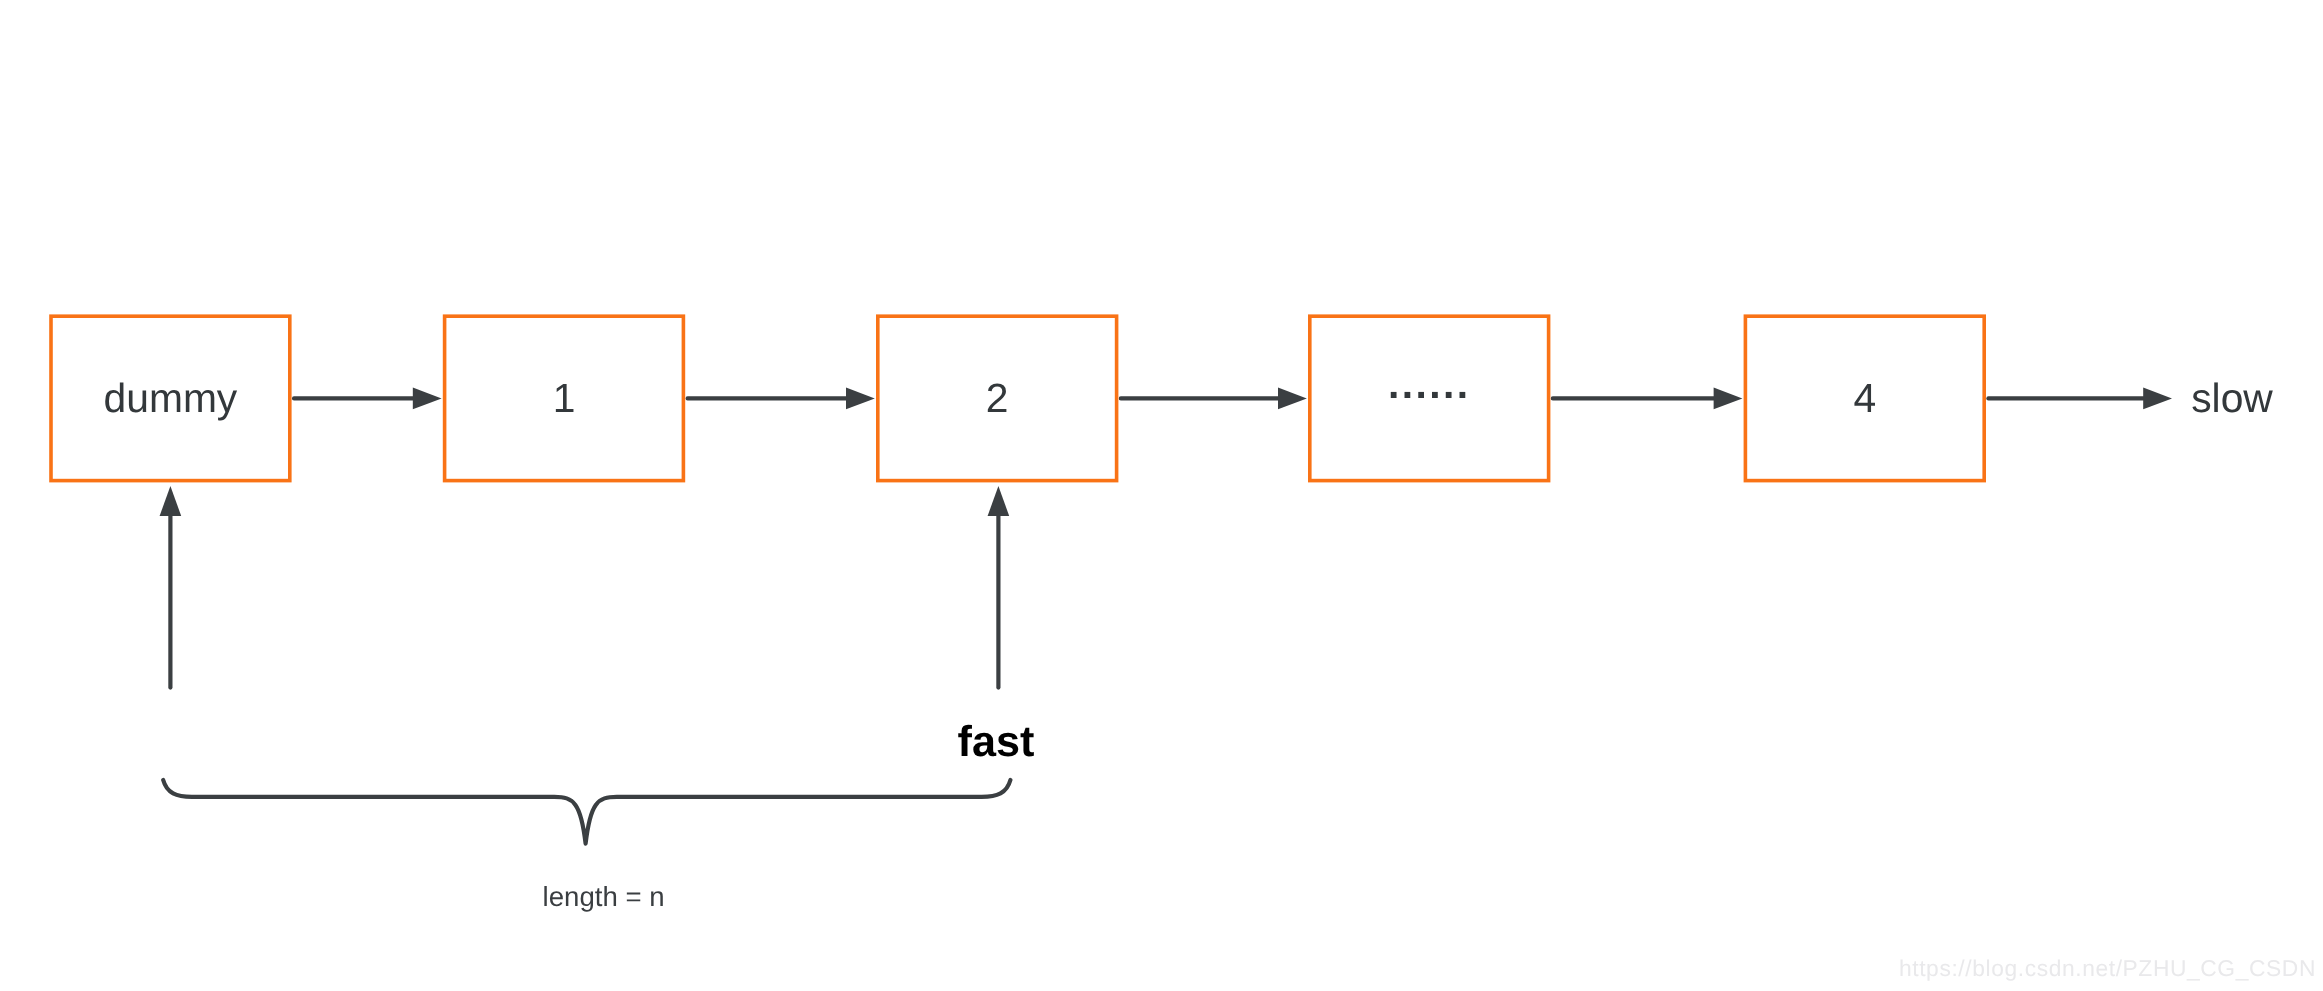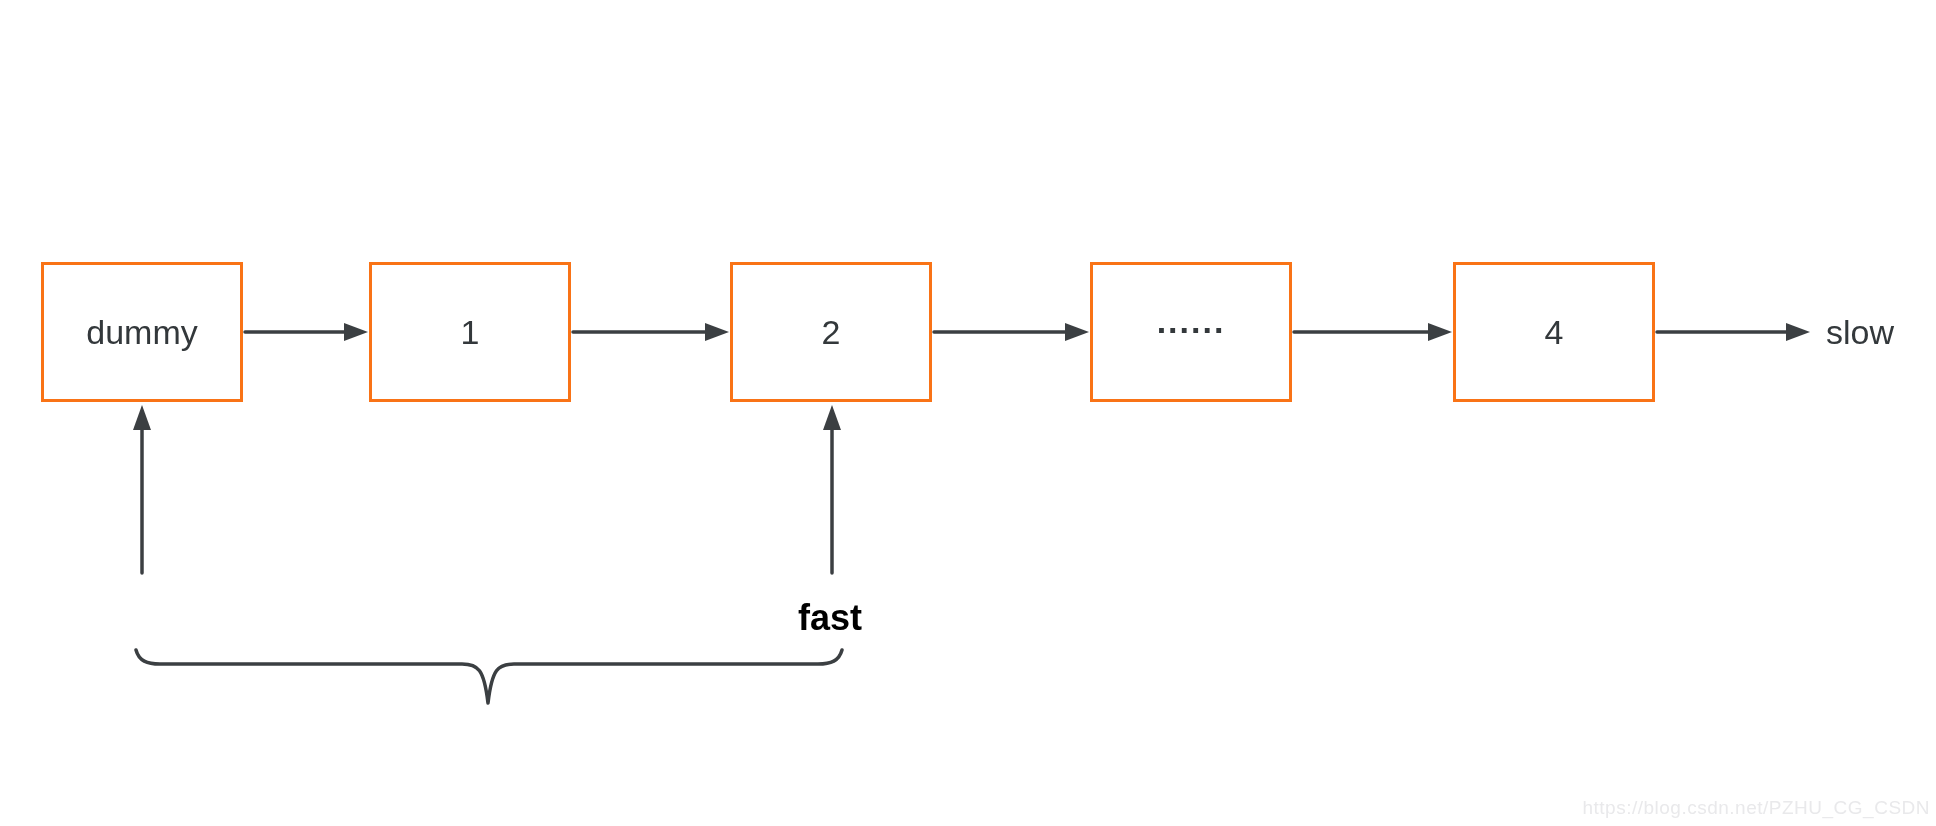--- a/index.html
+++ b/index.html
@@ -142,16 +142,17 @@
     <span class="node-label">......</span>
   </div>
   <div class="node-box" style="left:1453px">
     <span class="node-label">4</span>
   </div>
 
   <div class="tail-label">slow</div>
 
   <div class="pointer-label fast">fast</div>
 
+  <div class="brace-caption">length = n</div>
 
   <div class="watermark">https://blog.csdn.net/PZHU_CG_CSDN</div>
 
 </div>
 
 </body></html>

